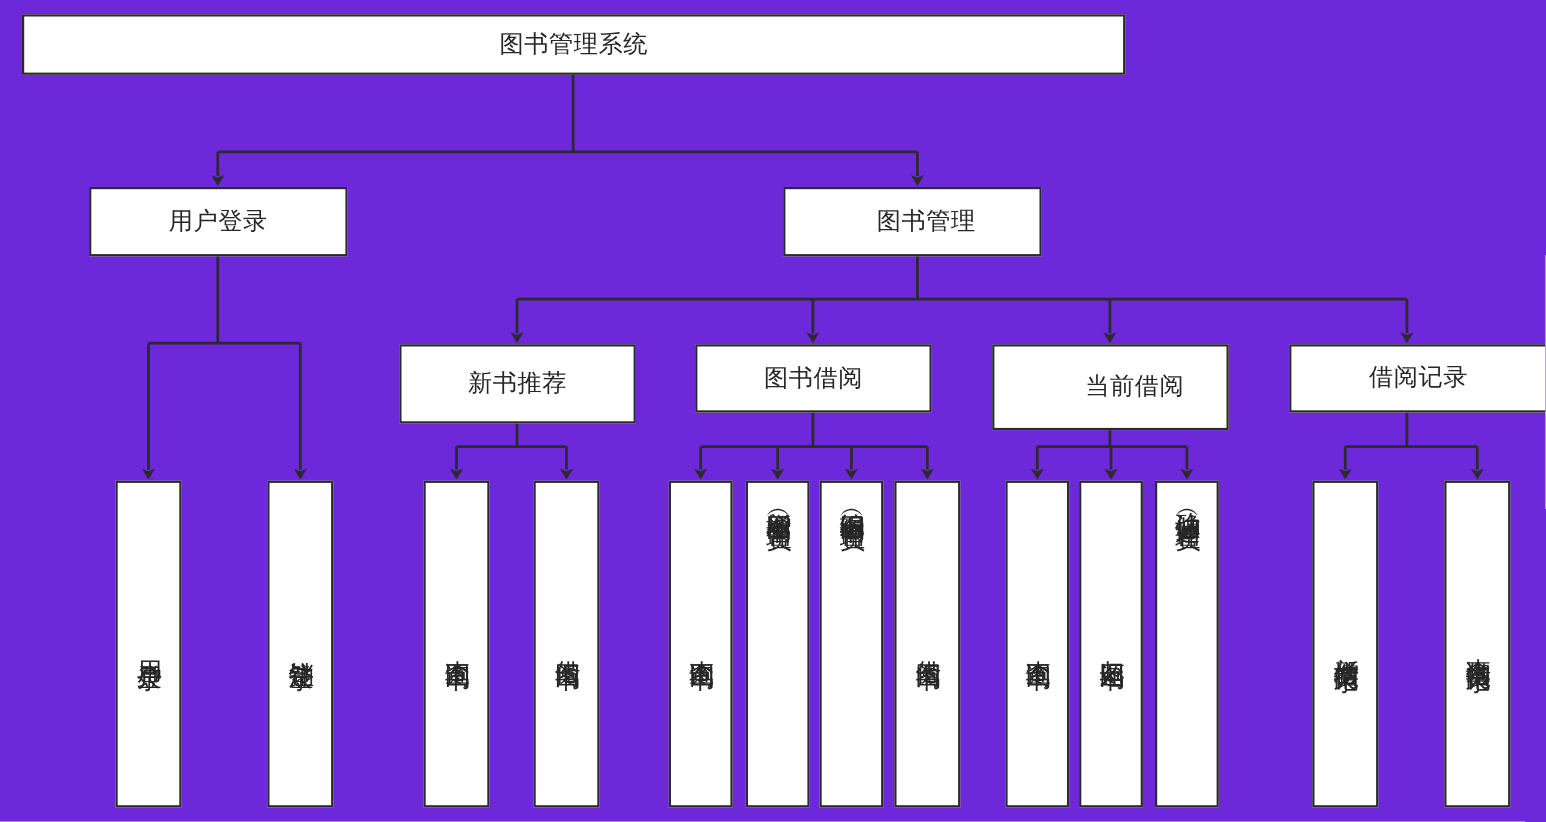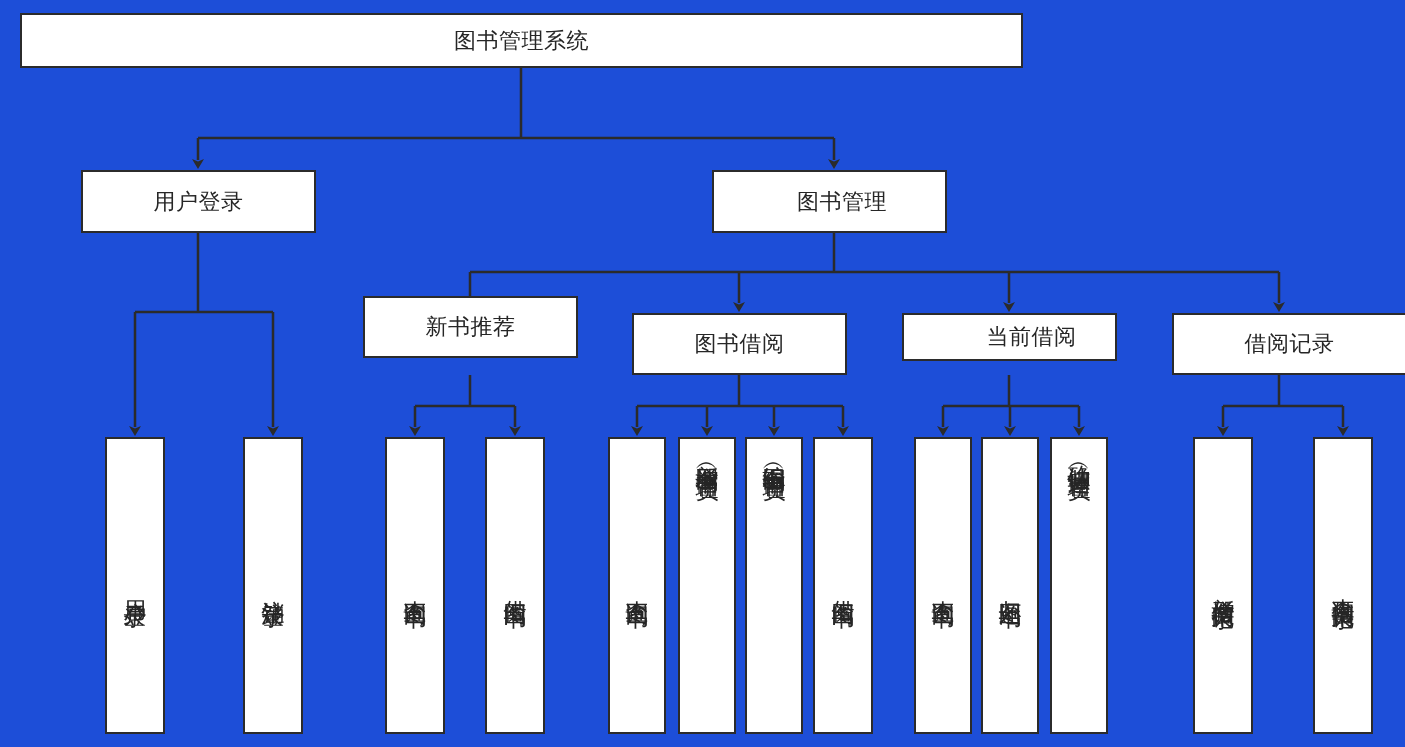--- a/index.html
+++ b/index.html
@@ -7,21 +7,21 @@
     padding: 0;
     background: #ffffff;
   }
   body {
     font-family: "DejaVu Sans", "Liberation Sans", sans-serif;
   }
   #canvas {
     position: relative;
     width: 1405px;
     height: 747px;
-    background: #1d4ed8;
+    background: #6d28d9;
     overflow: hidden;
   }
   svg.edges {
     position: absolute;
     left: 0;
     top: 0;
     width: 1405px;
     height: 747px;
     pointer-events: none;
   }
@@ -127,27 +127,27 @@
     <span class="label">图书管理系统</span>
   </div>
 
   <div class="node" id="n-l2-0" style="left: 81px; top: 170px; width: 235px; height: 63px;">
     <span class="label">用户登录</span>
   </div>
   <div class="node" id="n-l2-1" style="left: 712px; top: 170px; width: 235px; height: 63px; padding-left: 25px;">
     <span class="label">图书管理</span>
   </div>
 
-  <div class="node" id="n-l3-0" style="left: 363px; top: 296px; width: 215px; height: 62px;">
+  <div class="node" id="n-l3-0" style="left: 363px; top: 313px; width: 215px; height: 72px;">
     <span class="label">新书推荐</span>
   </div>
   <div class="node" id="n-l3-1" style="left: 632px; top: 313px; width: 215px; height: 62px; font-family: Liberation Serif, serif;">
     <span class="label">图书借阅</span>
   </div>
-  <div class="node" id="n-l3-2" style="left: 902px; top: 313px; width: 215px; height: 48px; padding-left: 44px;">
+  <div class="node" id="n-l3-2" style="left: 902px; top: 313px; width: 215px; height: 78px; padding-left: 44px;">
     <span class="label">当前借阅</span>
   </div>
   <div class="node" id="n-l3-3" style="left: 1172px; top: 313px; width: 235px; height: 62px;">
     <span class="label">借阅记录</span>
   </div>
 
   <div class="node vertical short" id="n-lf-0" style="left: 105px; top: 437px; width: 60px; height: 297px;">
     <span class="label">用户登录</span>
   </div>
   <div class="node vertical short" id="n-lf-1" style="left: 243px; top: 437px; width: 60px; height: 297px;">

